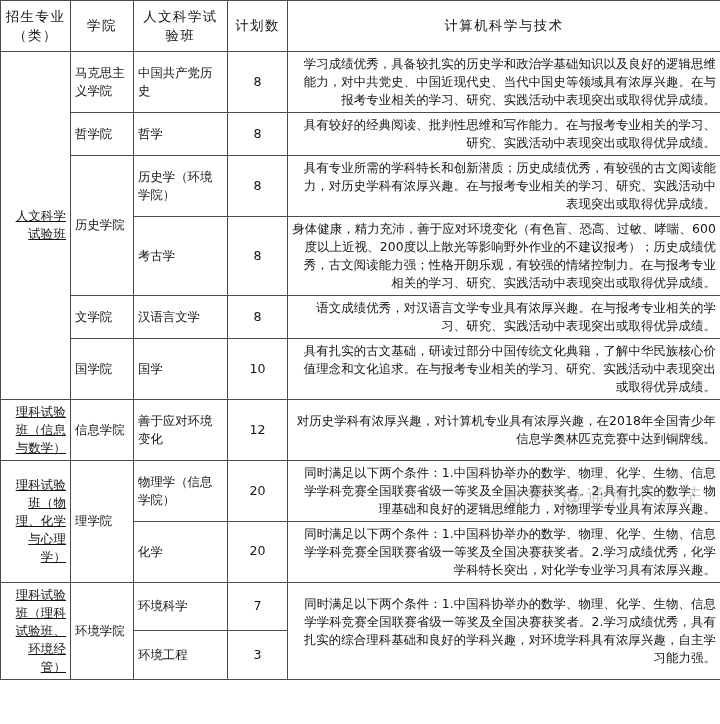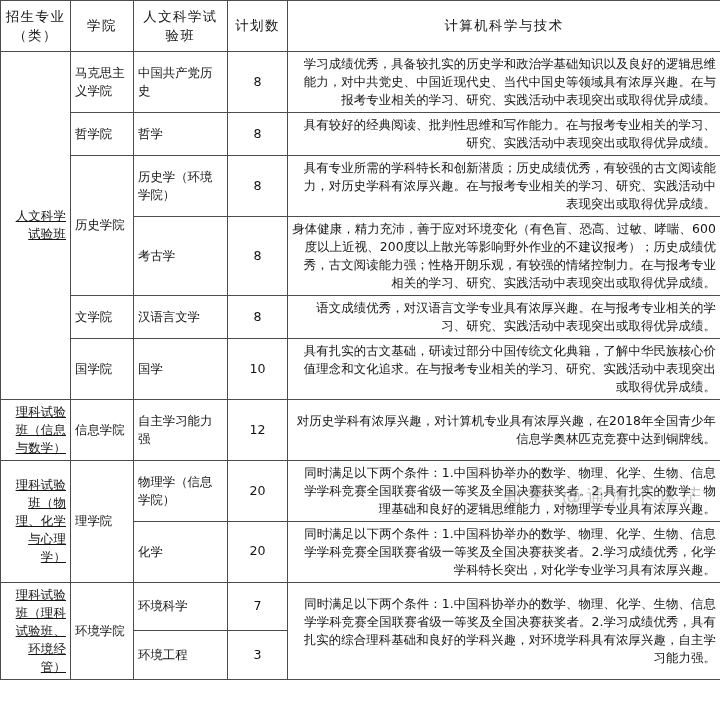--- a/index.html
+++ b/index.html
@@ -134,21 +134,21 @@
       <tr>
         <td class="ctr">国学院</td>
         <td class="ctr">国学</td>
         <td class="num">10</td>
         <td class="desc">具有扎实的古文基础，研读过部分中国传统文化典籍，了解中华民族核心价值理念和文化追求。在与报考专业相关的学习、研究、实践活动中表现突出或取得优异成绩。</td>
       </tr>
 
       <tr>
         <td class="cat">理科试验班（信息与数学）</td>
         <td class="ctr">信息学院</td>
-        <td class="ctr">自主学习能力强</td>
+        <td class="ctr">善于应对环境变化</td>
         <td class="num">12</td>
         <td class="desc">对历史学科有浓厚兴趣，对计算机专业具有浓厚兴趣，在2018年全国青少年信息学奥林匹克竞赛中达到铜牌线。</td>
       </tr>
 
       <tr>
         <td class="cat" rowspan="2">理科试验班（物理、化学与心理学）</td>
         <td class="ctr" rowspan="2">理学院</td>
         <td class="ctr">物理学（信息学院）</td>
         <td class="num">20</td>
         <td class="desc">同时满足以下两个条件：1.中国科协举办的数学、物理、化学、生物、信息学学科竞赛全国联赛省级一等奖及全国决赛获奖者。2.具有扎实的数学、物理基础和良好的逻辑思维能力，对物理学专业具有浓厚兴趣。</td>

